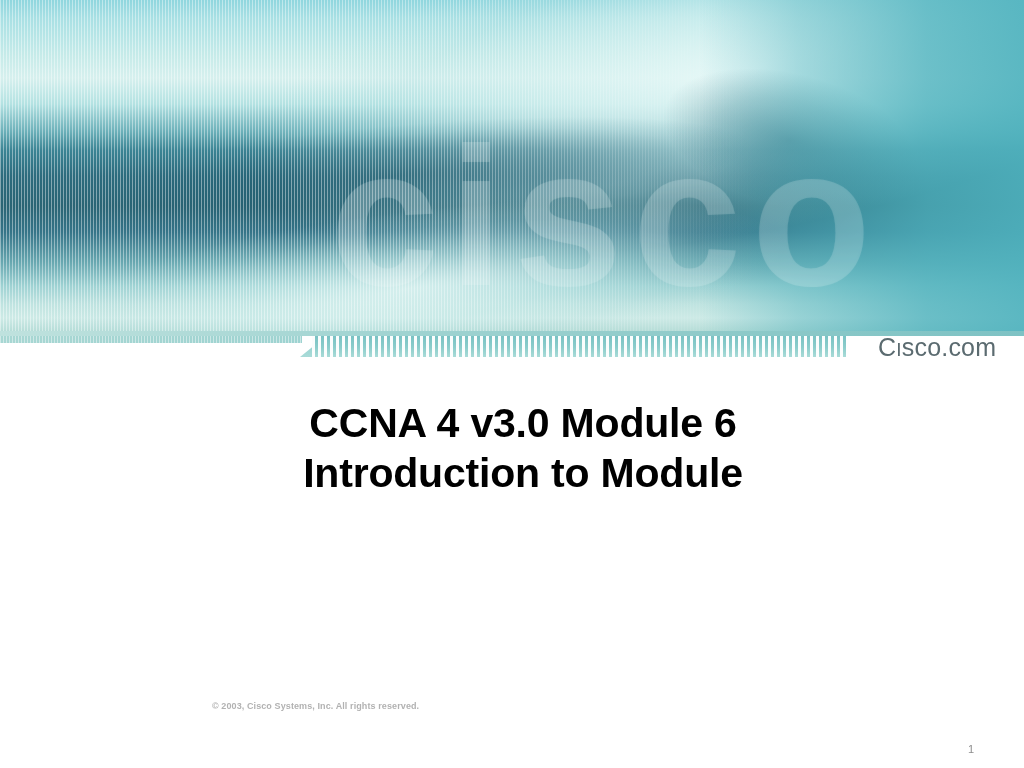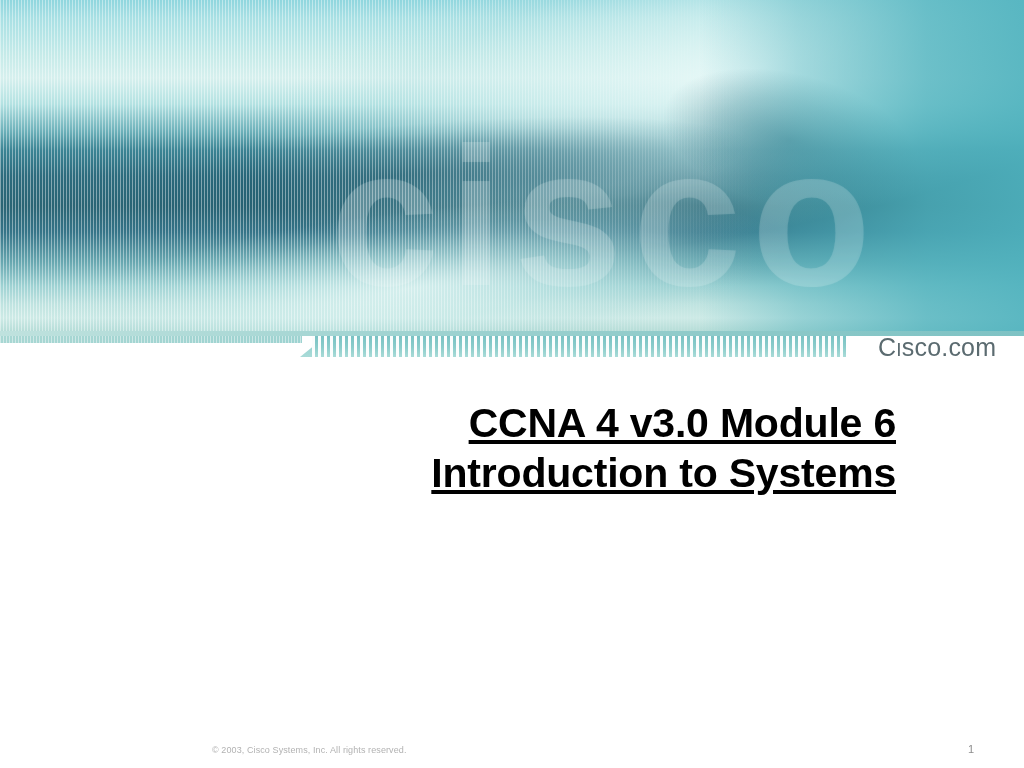--- a/index.html
+++ b/index.html
@@ -262,46 +262,46 @@
   }
   .cisco-com .small-i {
     font-size: 19px;
     position: relative;
     top: -0.5px;
   }
 
   
   .title-block {
     position: absolute;
-    left: 96px;
+    left: 123px;
     top: 398px;
     width: 800px;
-    text-align: right;
-    text-decoration: underline;
+    text-align: center;
   }
   .title-line {
     font-family: "Liberation Sans", sans-serif;
     font-weight: bold;
     font-size: 41px;
     line-height: 50px;
     color: #000000;
     letter-spacing: -0.2px;
     white-space: nowrap;
   }
 
   
   .footer-copyright {
     position: absolute;
     left: 212px;
-    top: 745px;
+    top: 701px;
     font-family: "Liberation Sans", sans-serif;
     font-size: 9px;
     color: #b2b2b2;
     white-space: nowrap;
     letter-spacing: 0.1px;
+    font-weight: bold;
   }
   .footer-pagenum {
     position: absolute;
     left: 968px;
     top: 743px;
     font-family: "Liberation Sans", sans-serif;
     font-size: 11px;
     color: #8d8d8d;
     white-space: nowrap;
   }
@@ -328,19 +328,19 @@
     <div class="comb-left-tail-stripes"></div>
     <div class="comb-ramp"></div>
     <div class="comb-bar"></div>
     <div class="comb-teeth"></div>
   </div>
 
   <div class="cisco-com"><span>C</span><span class="small-i">I</span><span>sco.com</span></div>
 
   <div class="title-block">
     <div class="title-line">CCNA 4 v3.0 Module 6</div>
-    <div class="title-line">Introduction to Systems</div>
+    <div class="title-line">Introduction to Module</div>
   </div>
 
   <div class="footer-copyright">© 2003, Cisco Systems, Inc. All rights reserved.</div>
   <div class="footer-pagenum">1</div>
 
 </div>
 
 </body></html>

